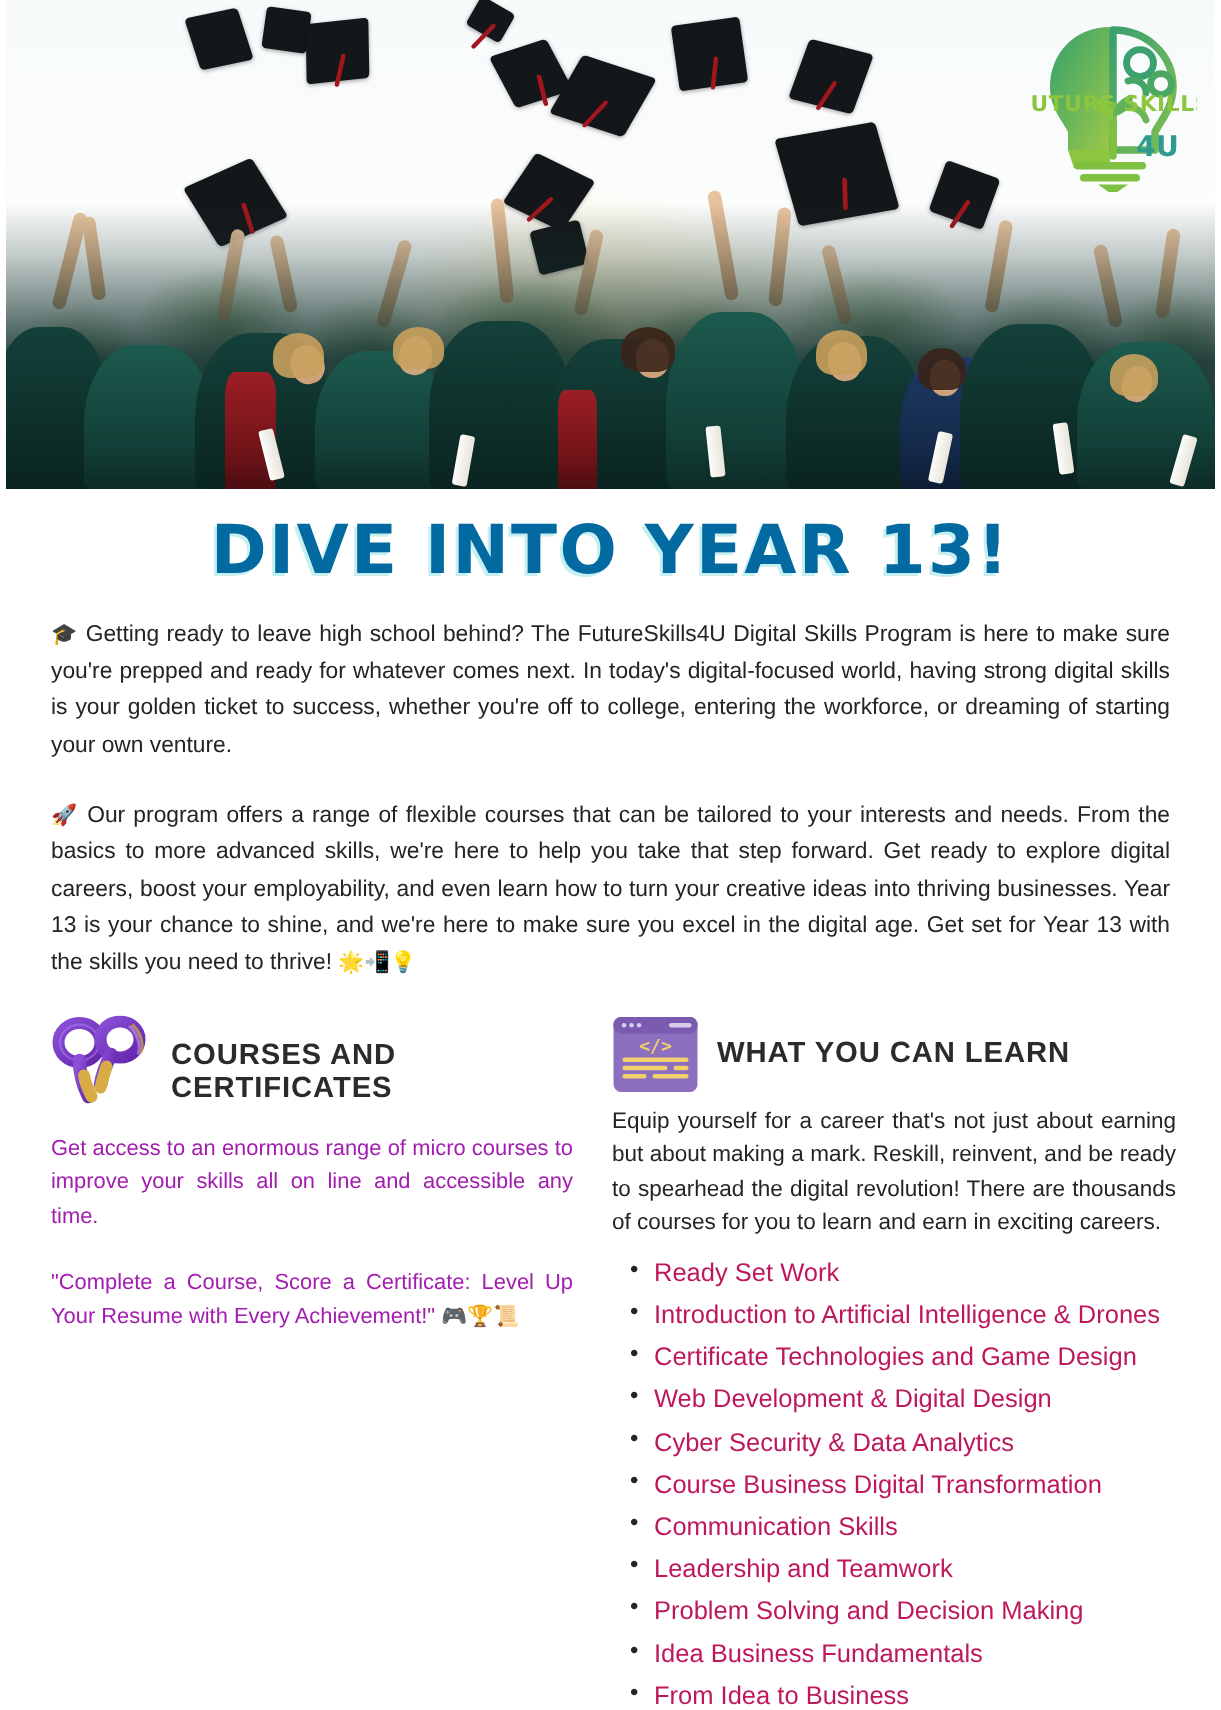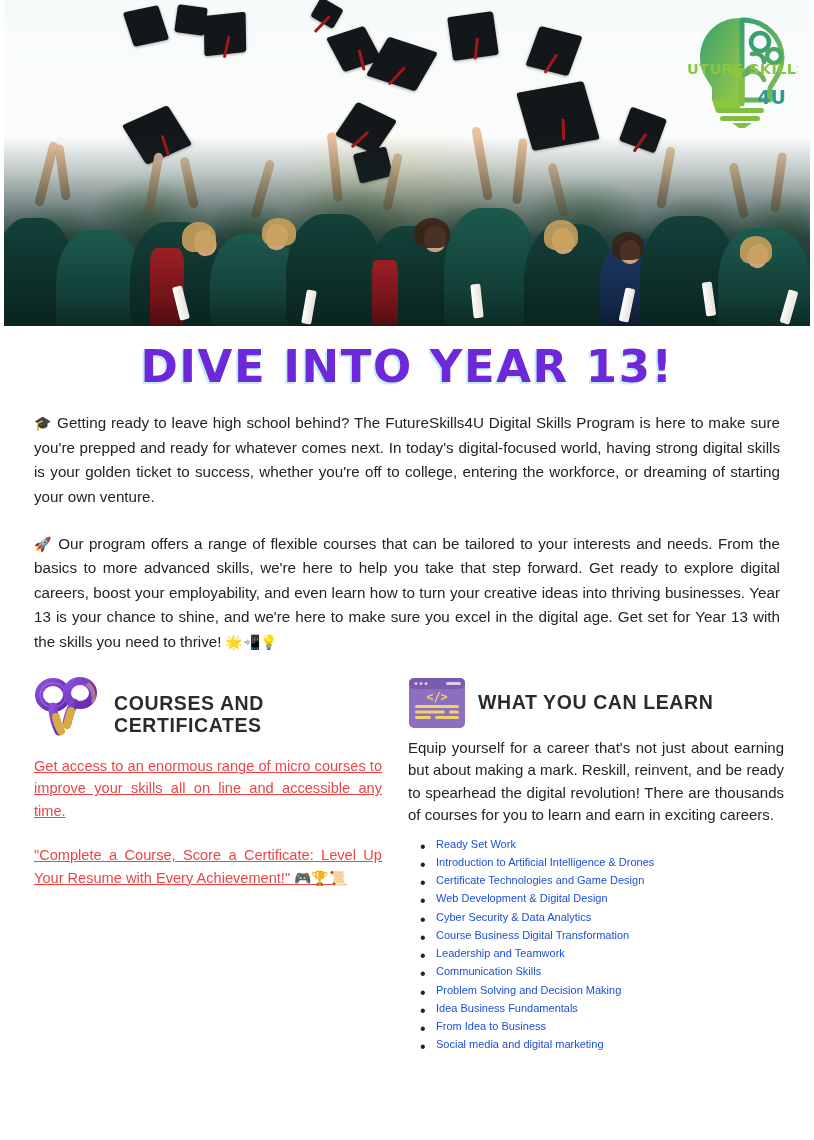--- a/index.html
+++ b/index.html
@@ -143,21 +143,21 @@
   .title-wrap {
     text-align: center;
     margin-top: 18px;
   }
   .title {
     display: inline-block;
     font-family: "DejaVu Sans", sans-serif;
     font-weight: 700;
     font-size: 45px;
     letter-spacing: 1.5px;
-    color: #6d28d9;
+    color: #0369a1;
     text-shadow: -2px 2px 0 rgba(150,225,230,0.55);
     line-height: 1;
   }
 
   
   .intro {
     padding: 0 30px;
     margin-top: 22px;
   }
   .intro p {
@@ -199,40 +199,39 @@
   }
 
   .tassel-icon { width: 68px; height: 60px; flex: 0 0 68px; }
   .code-icon { width: 58px; height: 52px; flex: 0 0 58px; }
 
   .col-left p {
     margin: 0 0 22px 0;
     font-size: 14.6px;
     line-height: 1.54;
     text-align: justify;
-    color: #ef4444;
-    text-decoration: underline;
+    color: #a21caf;
   }
   .col-right > p {
     margin: 0 0 8px 0;
     font-size: 15px;
     line-height: 1.5;
     text-align: justify;
     color: #242424;
   }
   ul.learn-list {
     margin: 0;
     padding-left: 28px;
     list-style: none;
   }
   ul.learn-list li {
     position: relative;
-    font-size: 11px;
+    font-size: 17px;
     line-height: 1.66;
-    color: #1d4ed8;
+    color: #be185d;
   }
   ul.learn-list li::before {
     content: "\2022";
     position: absolute;
     left: -16px;
     top: -1px;
     font-size: 16px;
     color: #242424;
   }
 </style>
@@ -419,22 +418,22 @@
 
       <p>Equip yourself for a career that's not just about earning but about making a mark. Reskill, reinvent, and be ready to spearhead the digital revolution! There are thousands of courses for you to learn and earn in exciting careers.</p>
 
       <ul class="learn-list">
         <li>Ready Set Work</li>
         <li>Introduction to Artificial Intelligence &amp; Drones</li>
         <li>Certificate Technologies and Game Design</li>
         <li>Web Development &amp; Digital Design</li>
         <li>Cyber Security &amp; Data Analytics</li>
         <li>Course Business Digital Transformation</li>
+        <li>Communication Skills</li>
         <li>Leadership and Teamwork</li>
-        <li>Communication Skills</li>
         <li>Problem Solving and Decision Making</li>
         <li>Idea Business Fundamentals</li>
         <li>From Idea to Business</li>
         <li>Social media and digital marketing</li>
       </ul>
     </div>
   </div>
 </div>
 
 </body></html>

